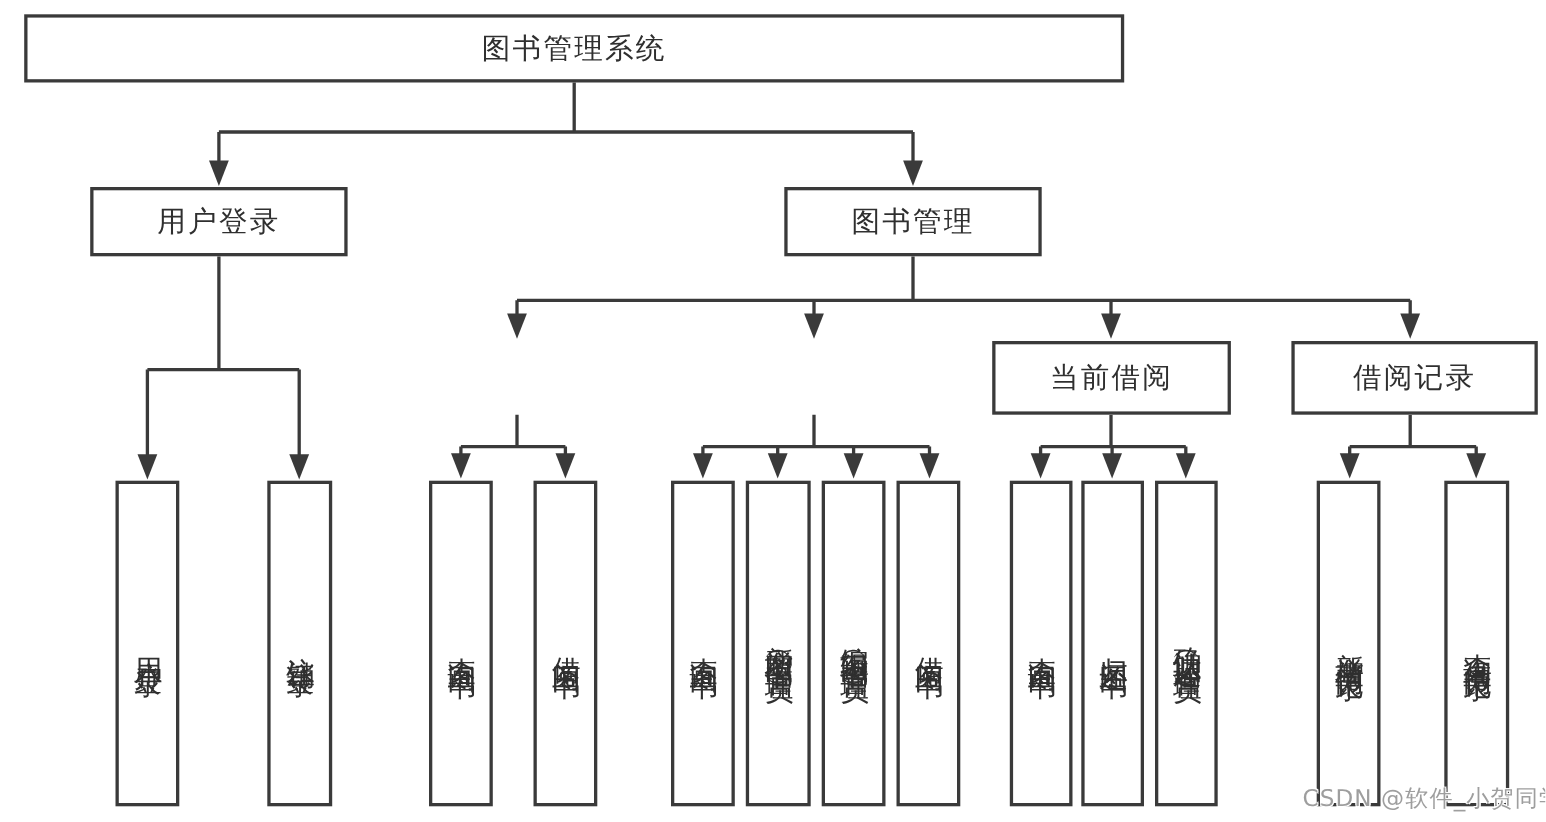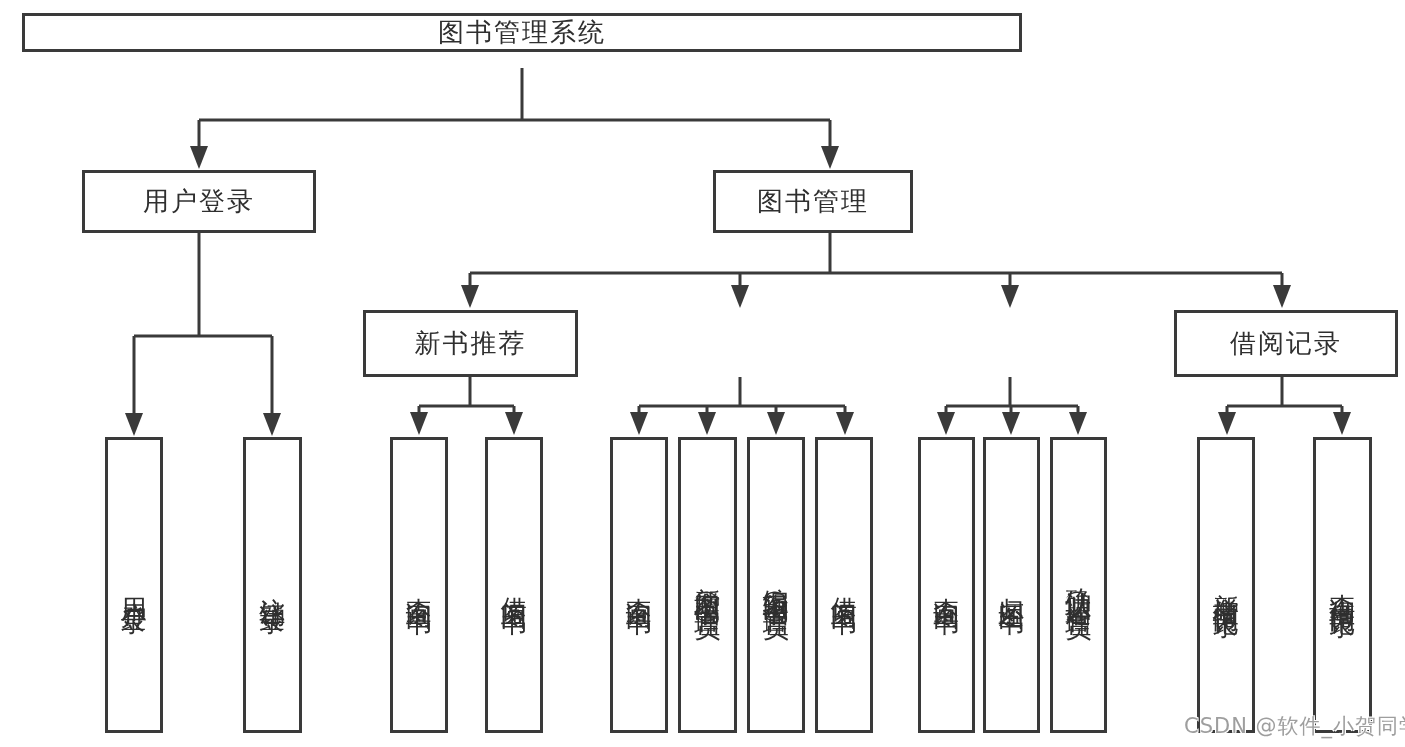--- a/index.html
+++ b/index.html
@@ -85,26 +85,26 @@
       <polygon points="767,412 785,412 776,435"></polygon>
       <polygon points="836,412 854,412 845,435"></polygon>
       <polygon points="937,412 955,412 946,435"></polygon>
       <polygon points="1002,412 1020,412 1011,435"></polygon>
       <polygon points="1069,412 1087,412 1078,435"></polygon>
       <polygon points="1218,412 1236,412 1227,435"></polygon>
       <polygon points="1333,412 1351,412 1342,435"></polygon>
     </g>
   </svg>
 
-  <div class="box" style="left:22px;top:13px;width:1000px;height:39px">图书管理系统</div>
+  <div class="box" style="left:22px;top:13px;width:1000px;height:62px">图书管理系统</div>
 
   <div class="box" style="left:82px;top:170px;width:234px;height:63px">用户登录</div>
-  <div class="box" style="left:713px;top:170px;width:200px;height:63px">图书管理</div>
+  <div class="box" style="left:713px;top:170px;width:234px;height:63px">图书管理</div>
 
-  <div class="box" style="left:363px;top:310px;width:215px;height:67px">新书推荐</div>
+  <div class="box" style="left:902px;top:310px;width:217px;height:67px">当前借阅</div>
   <div class="box" style="left:1174px;top:310px;width:224px;height:67px">借阅记录</div>
 
   <div class="box vert" style="left:105px;top:437px;width:58px;height:296px">用户登录</div>
   <div class="box vert" style="left:243px;top:437px;width:59px;height:296px">注销登录</div>
 
   <div class="box vert" style="left:390px;top:437px;width:58px;height:296px">查询图书</div>
   <div class="box vert" style="left:485px;top:437px;width:58px;height:296px">借阅图书</div>
 
   <div class="box vert" style="left:610px;top:437px;width:58px;height:296px">查询图书</div>
   <div class="box vert" style="left:678px;top:437px;width:59px;height:296px">新增图书（管理员）</div>

